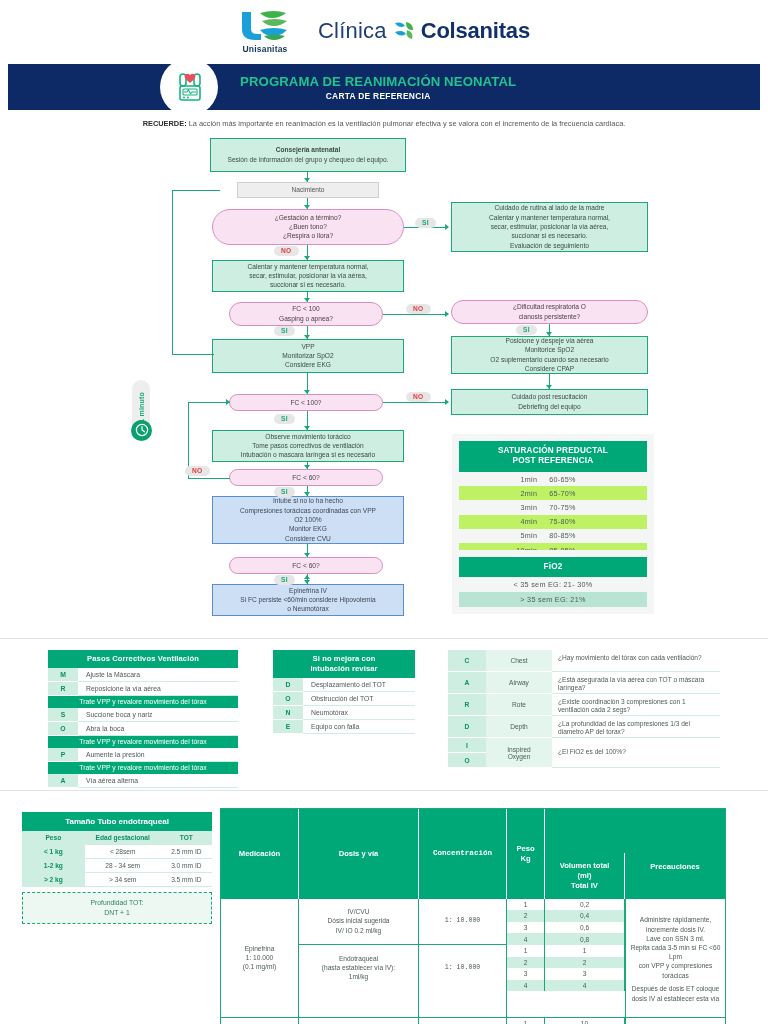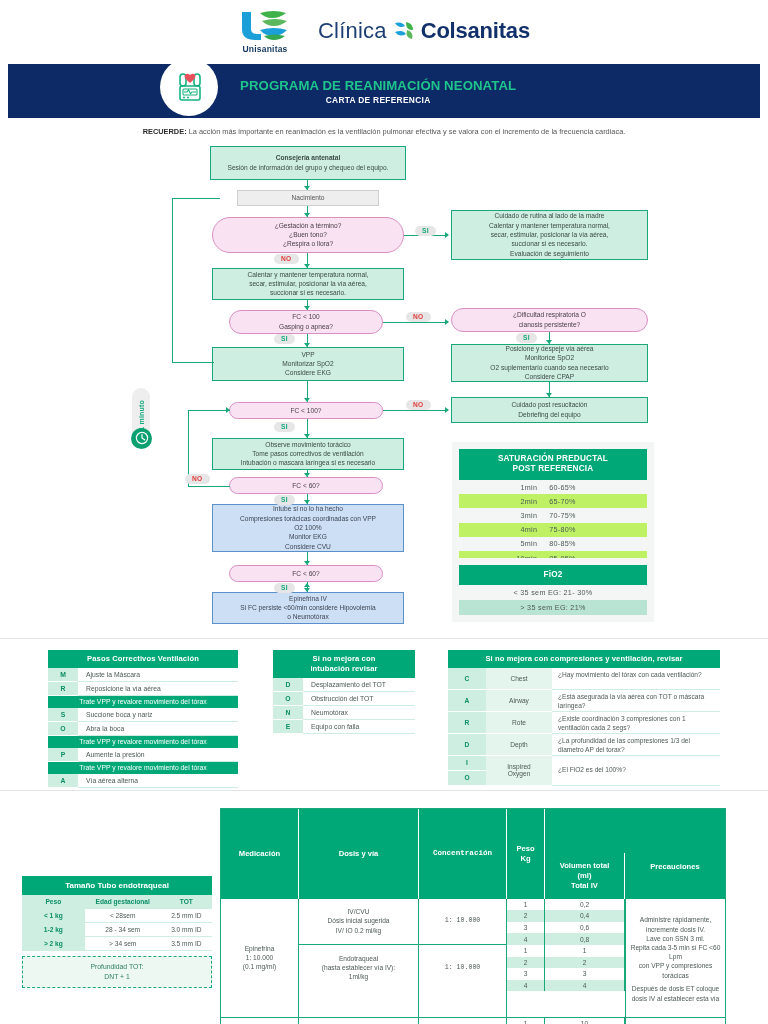--- a/index.html
+++ b/index.html
@@ -21,21 +21,21 @@
   }
   .uni-logo { display: flex; flex-direction: column; align-items: center; }
   .uni-mark { width: 54px; height: 34px; }
   .uni-word { font-size: 8.5px; font-weight: bold; color: #13375e; letter-spacing: .2px; margin-top: 1px; }
   .col-logo { display: flex; align-items: center; gap: 5px; }
   .col-clinica { font-size: 22px; color: #1d3f74; letter-spacing: .2px; }
   .col-mark { width: 24px; height: 24px; }
   .col-word { font-size: 22px; font-weight: bold; color: #12316b; letter-spacing: -.2px; }
 
   .title-band {
-    height: 54px; margin: 2px 8px 0 8px;
+    height: 46px; margin: 2px 8px 0 8px;
     background: #0d2a66;
     display: flex; align-items: center;
     position: relative;
   }
   .title-badge {
     position: absolute; left: 152px; top: -6px;
     width: 58px; height: 58px; border-radius: 50%;
     background: #fff;
     display: flex; align-items: center; justify-content: center;
   }
@@ -132,21 +132,21 @@
   .big3-row { display: flex; font-size: 6.6px; color: #4c5a56; }
   .big3-k { background: #cdeee1; color: #0b8e66; font-weight: bold; width: 38px; min-width: 38px;
             text-align: center; display: flex; align-items: center; justify-content: center;
             border-bottom: 1px solid #fff; }
   .big3-m { background: #e4f5ee; width: 66px; min-width: 66px; text-align: center;
             display: flex; align-items: center; justify-content: center;
             border-bottom: 1px solid #fff; }
   .big3-q { background: #fff; flex: 1; padding: 3.5px 6px; border-bottom: 1px solid #cdeee1; line-height: 1.35; }
 
   
-  .tot { position: absolute; left: 22px; top: 876px; width: 190px; }
+  .tot { position: absolute; left: 22px; top: 812px; width: 190px; }
   .tot-head { background: #00a878; color: #fff; font-weight: bold; font-size: 8px; text-align: center; padding: 5px 0; }
   .tot-r { display: flex; font-size: 6.6px; }
   .tot-r > div { padding: 3px 0; text-align: center; border-bottom: 1px solid #cdeee1; }
   .tot-hdr > div { background: #cdeee1; color: #0b8e66; font-weight: bold; }
   .tot-c1 { width: 33%; background: #cdeee1; color: #0b8e66; font-weight: bold; }
   .tot-c2 { width: 40%; background: #fff; color: #4c5a56; }
   .tot-c3 { width: 27%; background: #fff; color: #4c5a56; }
   .tot-note {
     margin-top: 5px; border: 1px dashed #1aa87a; background: #eef8f3;
     font-size: 6.8px; color: #2f7f63; text-align: center; padding: 5px 0; line-height: 1.45;
@@ -441,21 +441,20 @@
       <div class="mini-key">N</div>
       <div class="mini-val">Neumotórax</div>
     </div>
   <div class="mini-row">
       <div class="mini-key">E</div>
       <div class="mini-val">Equipo con falla</div>
     </div>
 </div>
 
 <div class="mini" style="left:448px; top:650px; width:272px;">
-  <div class="mini-head">Si no mejora con compresiones y ventilación, revisar</div>
   <div class="big3-row" style="height:22px;">
     <div class="big3-k">C</div>
     <div class="big3-m">Chest</div>
     <div class="big3-q">¿Hay movimiento del tórax con cada ventilación?</div>
   </div>
   <div class="big3-row" style="height:22px;">
     <div class="big3-k">A</div>
     <div class="big3-m">Airway</div>
     <div class="big3-q">¿Está asegurada la vía aérea con TOT o máscara laríngea?</div>
   </div>

